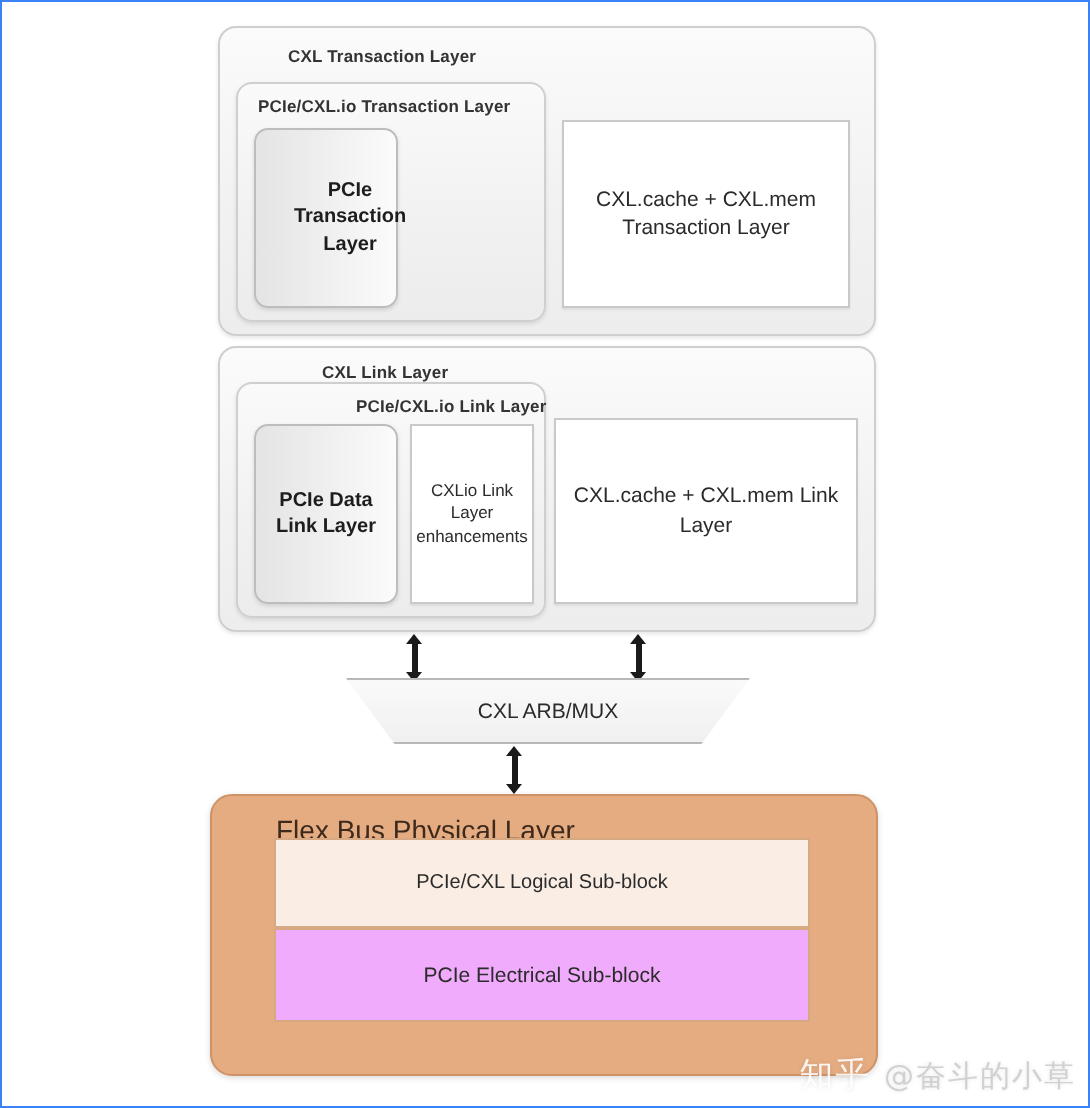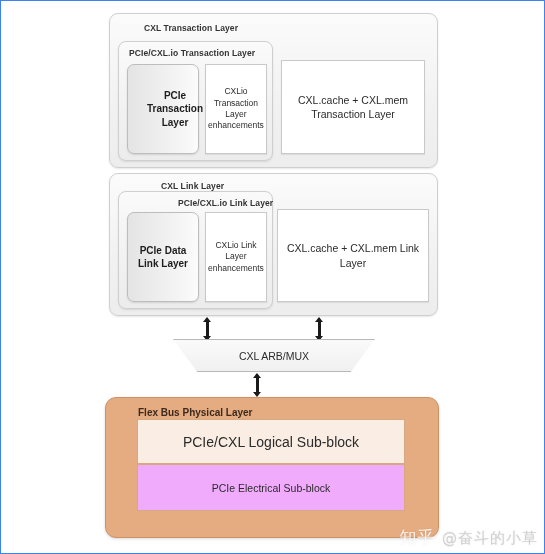--- a/index.html
+++ b/index.html
@@ -117,22 +117,22 @@
   #phys-layer {
     position: absolute;
     box-sizing: border-box;
     background: #e5ac82;
     border: 1px solid #cf9265;
     border-radius: 11px;
     box-shadow: 0 1px 3px rgba(0,0,0,0.15);
   }
   #phys-title {
     position: absolute;
-    font-size: 10px;
-    font-weight: bold;
+    font-size: 14px;
+    font-weight: normal;
     color: #3d2a1c;
     white-space: nowrap;
   }
   .phys-sub {
     position: absolute;
     box-sizing: border-box;
     border: 1px solid #d6a982;
     display: flex;
     align-items: center;
     justify-content: center;
@@ -174,21 +174,20 @@
   <div class="grey-box" id="txn-layer" style="left:108px; top:12px; width:329px; height:155px;">
   </div>
   <div class="box-title" style="left:143px; top:22px;">CXL Transaction Layer</div>
 
   <div class="grey-box inner" id="txn-io-group" style="left:117px; top:40px; width:155px; height:120px;">
   </div>
   <div class="box-title" style="left:128px; top:47px;">PCIe/CXL.io Transaction Layer</div>
 
   <div class="shade-box ftxt" style="left:126px; top:63px; width:72px; height:90px; font-size:10px;padding-left:24px;">PCIe Transaction Layer</div>
 
-  <div class="white-box ftxt" style="left:204px; top:63px; width:62px; height:90px; font-size:8.5px;">CXLio Transaction Layer enhancements</div>
 
   <div class="white-box ftxt" style="left:280px; top:59px; width:144px; height:94px; font-size:10.5px;">CXL.cache + CXL.mem Transaction Layer</div>
 
   <div class="grey-box" id="link-layer" style="left:108px; top:172px; width:329px; height:143px;">
   </div>
   <div class="box-title" style="left:160px; top:180px;">CXL Link Layer</div>
 
   <div class="grey-box inner" id="link-io-group" style="left:117px; top:190px; width:155px; height:118px;">
   </div>
   <div class="box-title" style="left:130px; top:197px;padding-left:47px;">PCIe/CXL.io Link Layer</div>
@@ -215,21 +214,21 @@
   <div class="arrow" style="left:252px; top:372px; height:24px;">
     <div class="head-up"></div>
       <div class="stem"></div>
       <div class="head-dn"></div>
   </div>
 
   <div id="phys-layer" style="left:104px; top:396px; width:334px; height:141px;">
   </div>
   <div id="phys-title" style="left:137px; top:406px;">Flex Bus Physical Layer</div>
 
-  <div class="phys-sub" id="logical-sub" style="left:136px; top:418px; width:268px; height:45px; font-size:14px;">PCIe/CXL Logical Sub-block</div>
+  <div class="phys-sub" id="logical-sub" style="left:136px; top:418px; width:268px; height:45px; font-size:10px;">PCIe/CXL Logical Sub-block</div>
 
   <div class="phys-sub" id="electrical-sub" style="left:136px; top:463px; width:268px; height:47px; font-size:10.5px;">PCIe Electrical Sub-block</div>
 
   <div class="rxtx" style="left:209px; top:521px;">RX</div>
   <div class="rxtx" style="left:308px; top:521px;">TX</div>
 
   <div id="watermark">
     <span>知乎</span>
     <span class="wm-sub">@奋斗的小草</span>
   </div>

